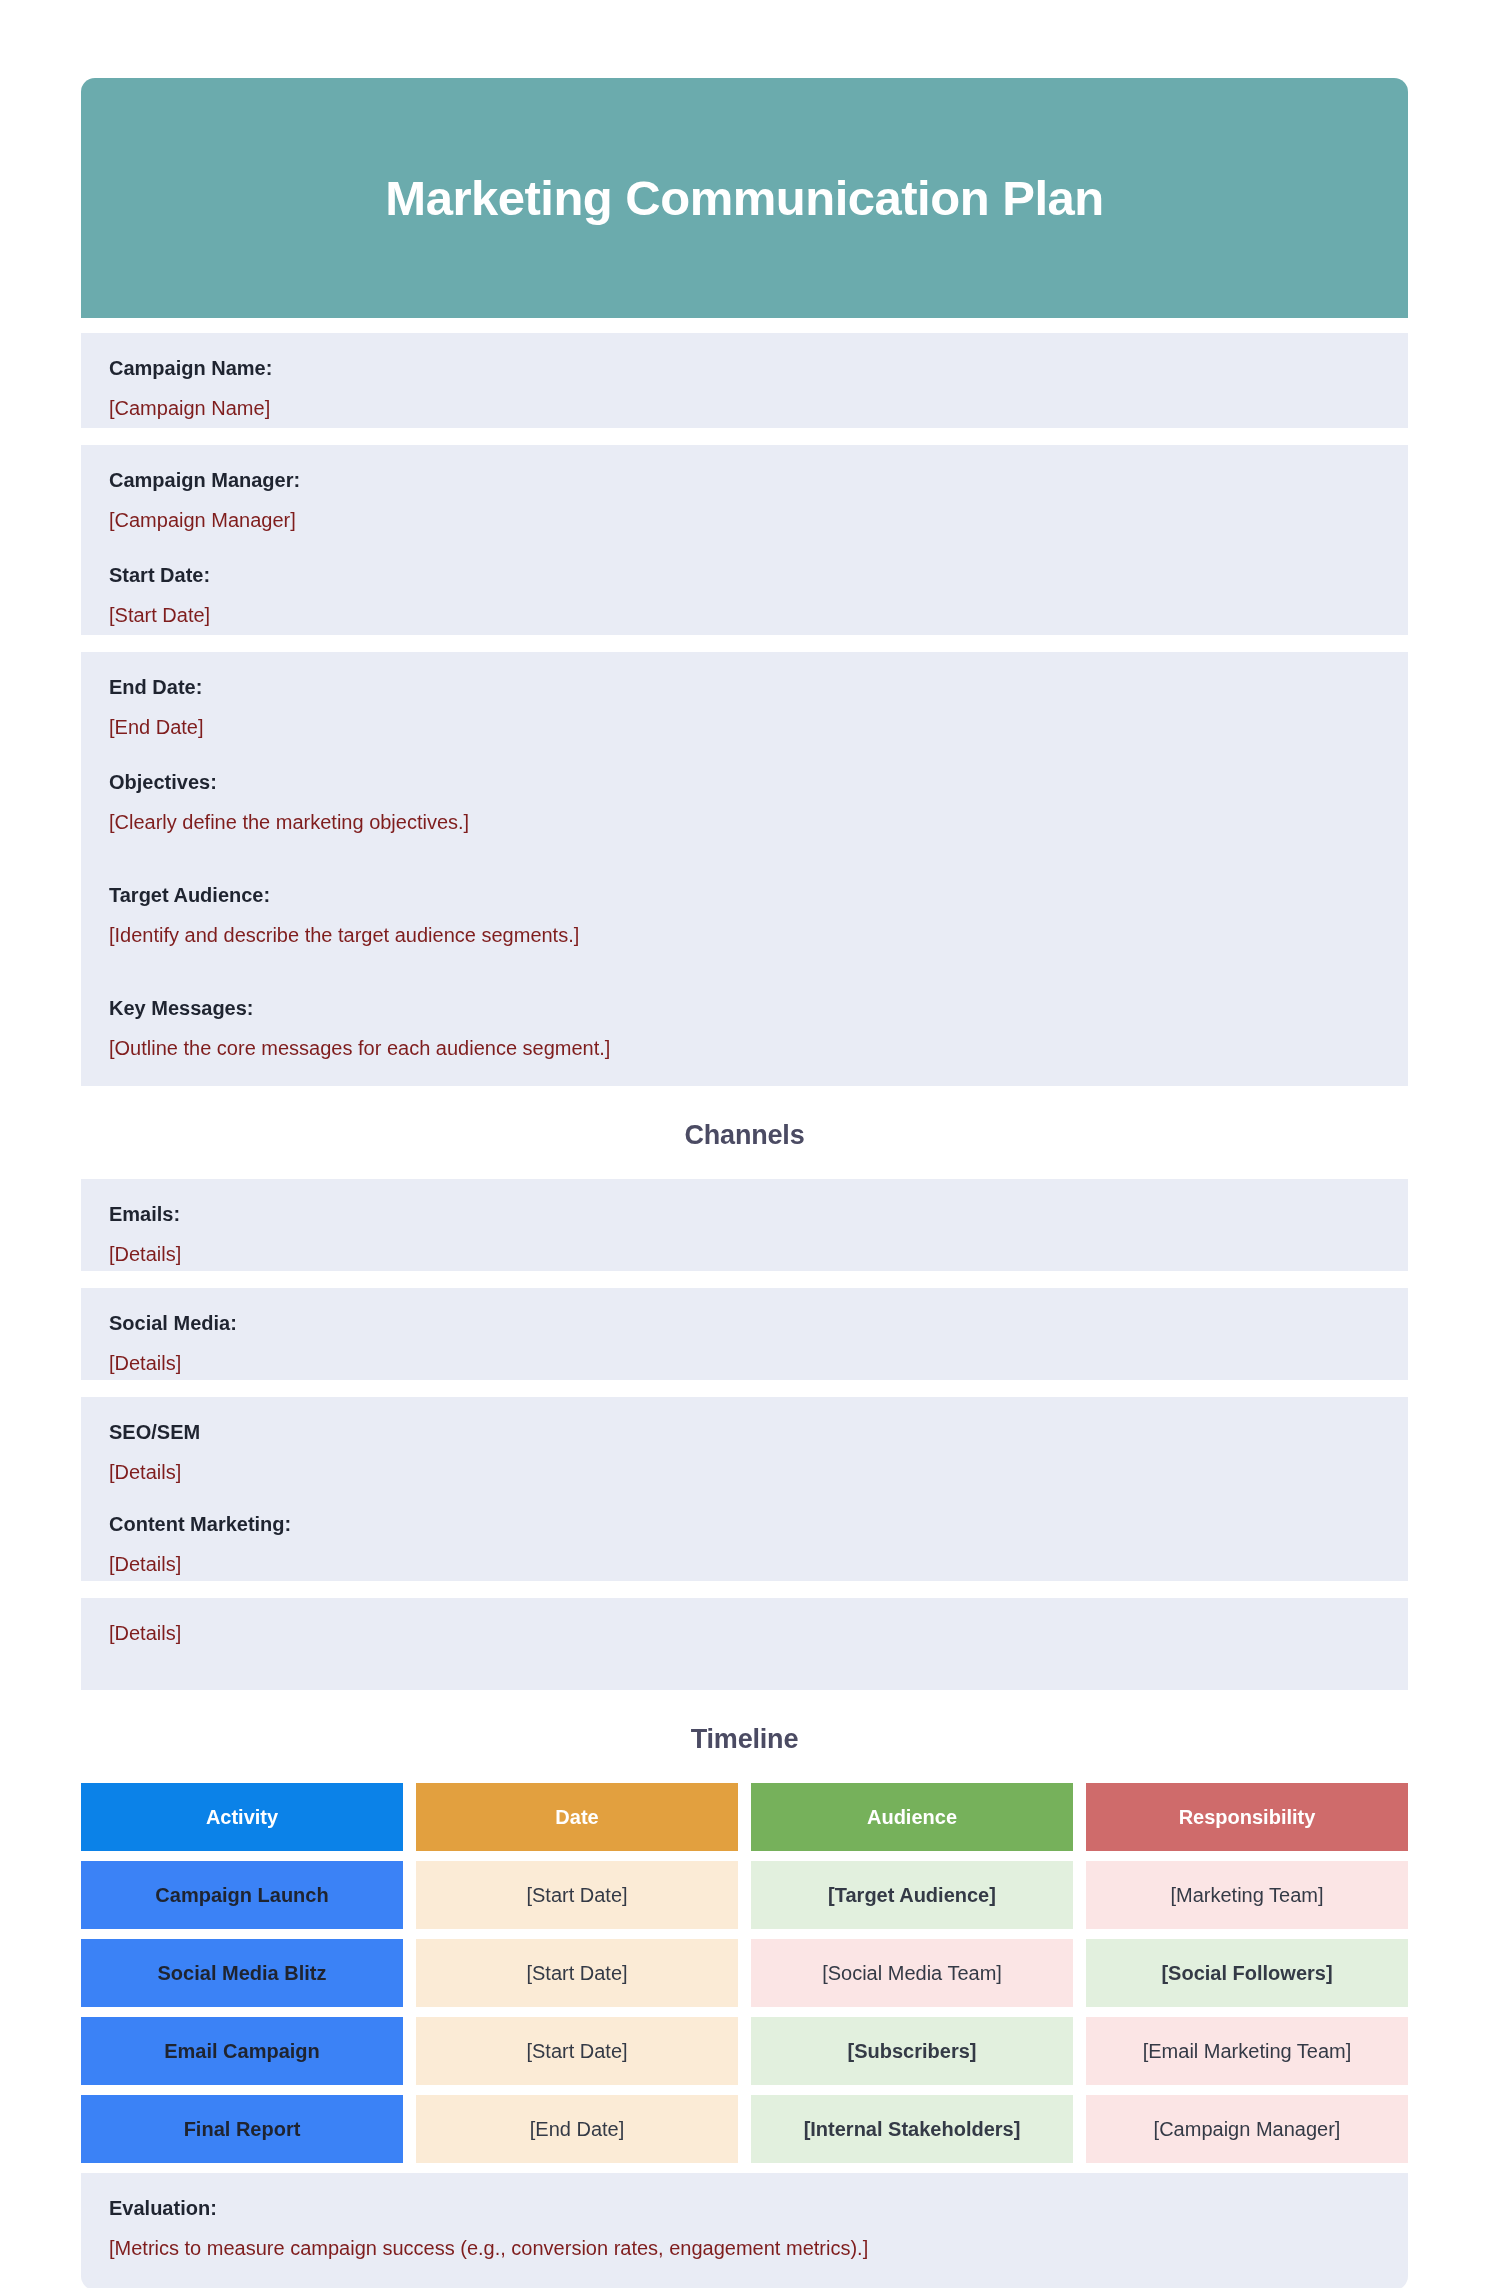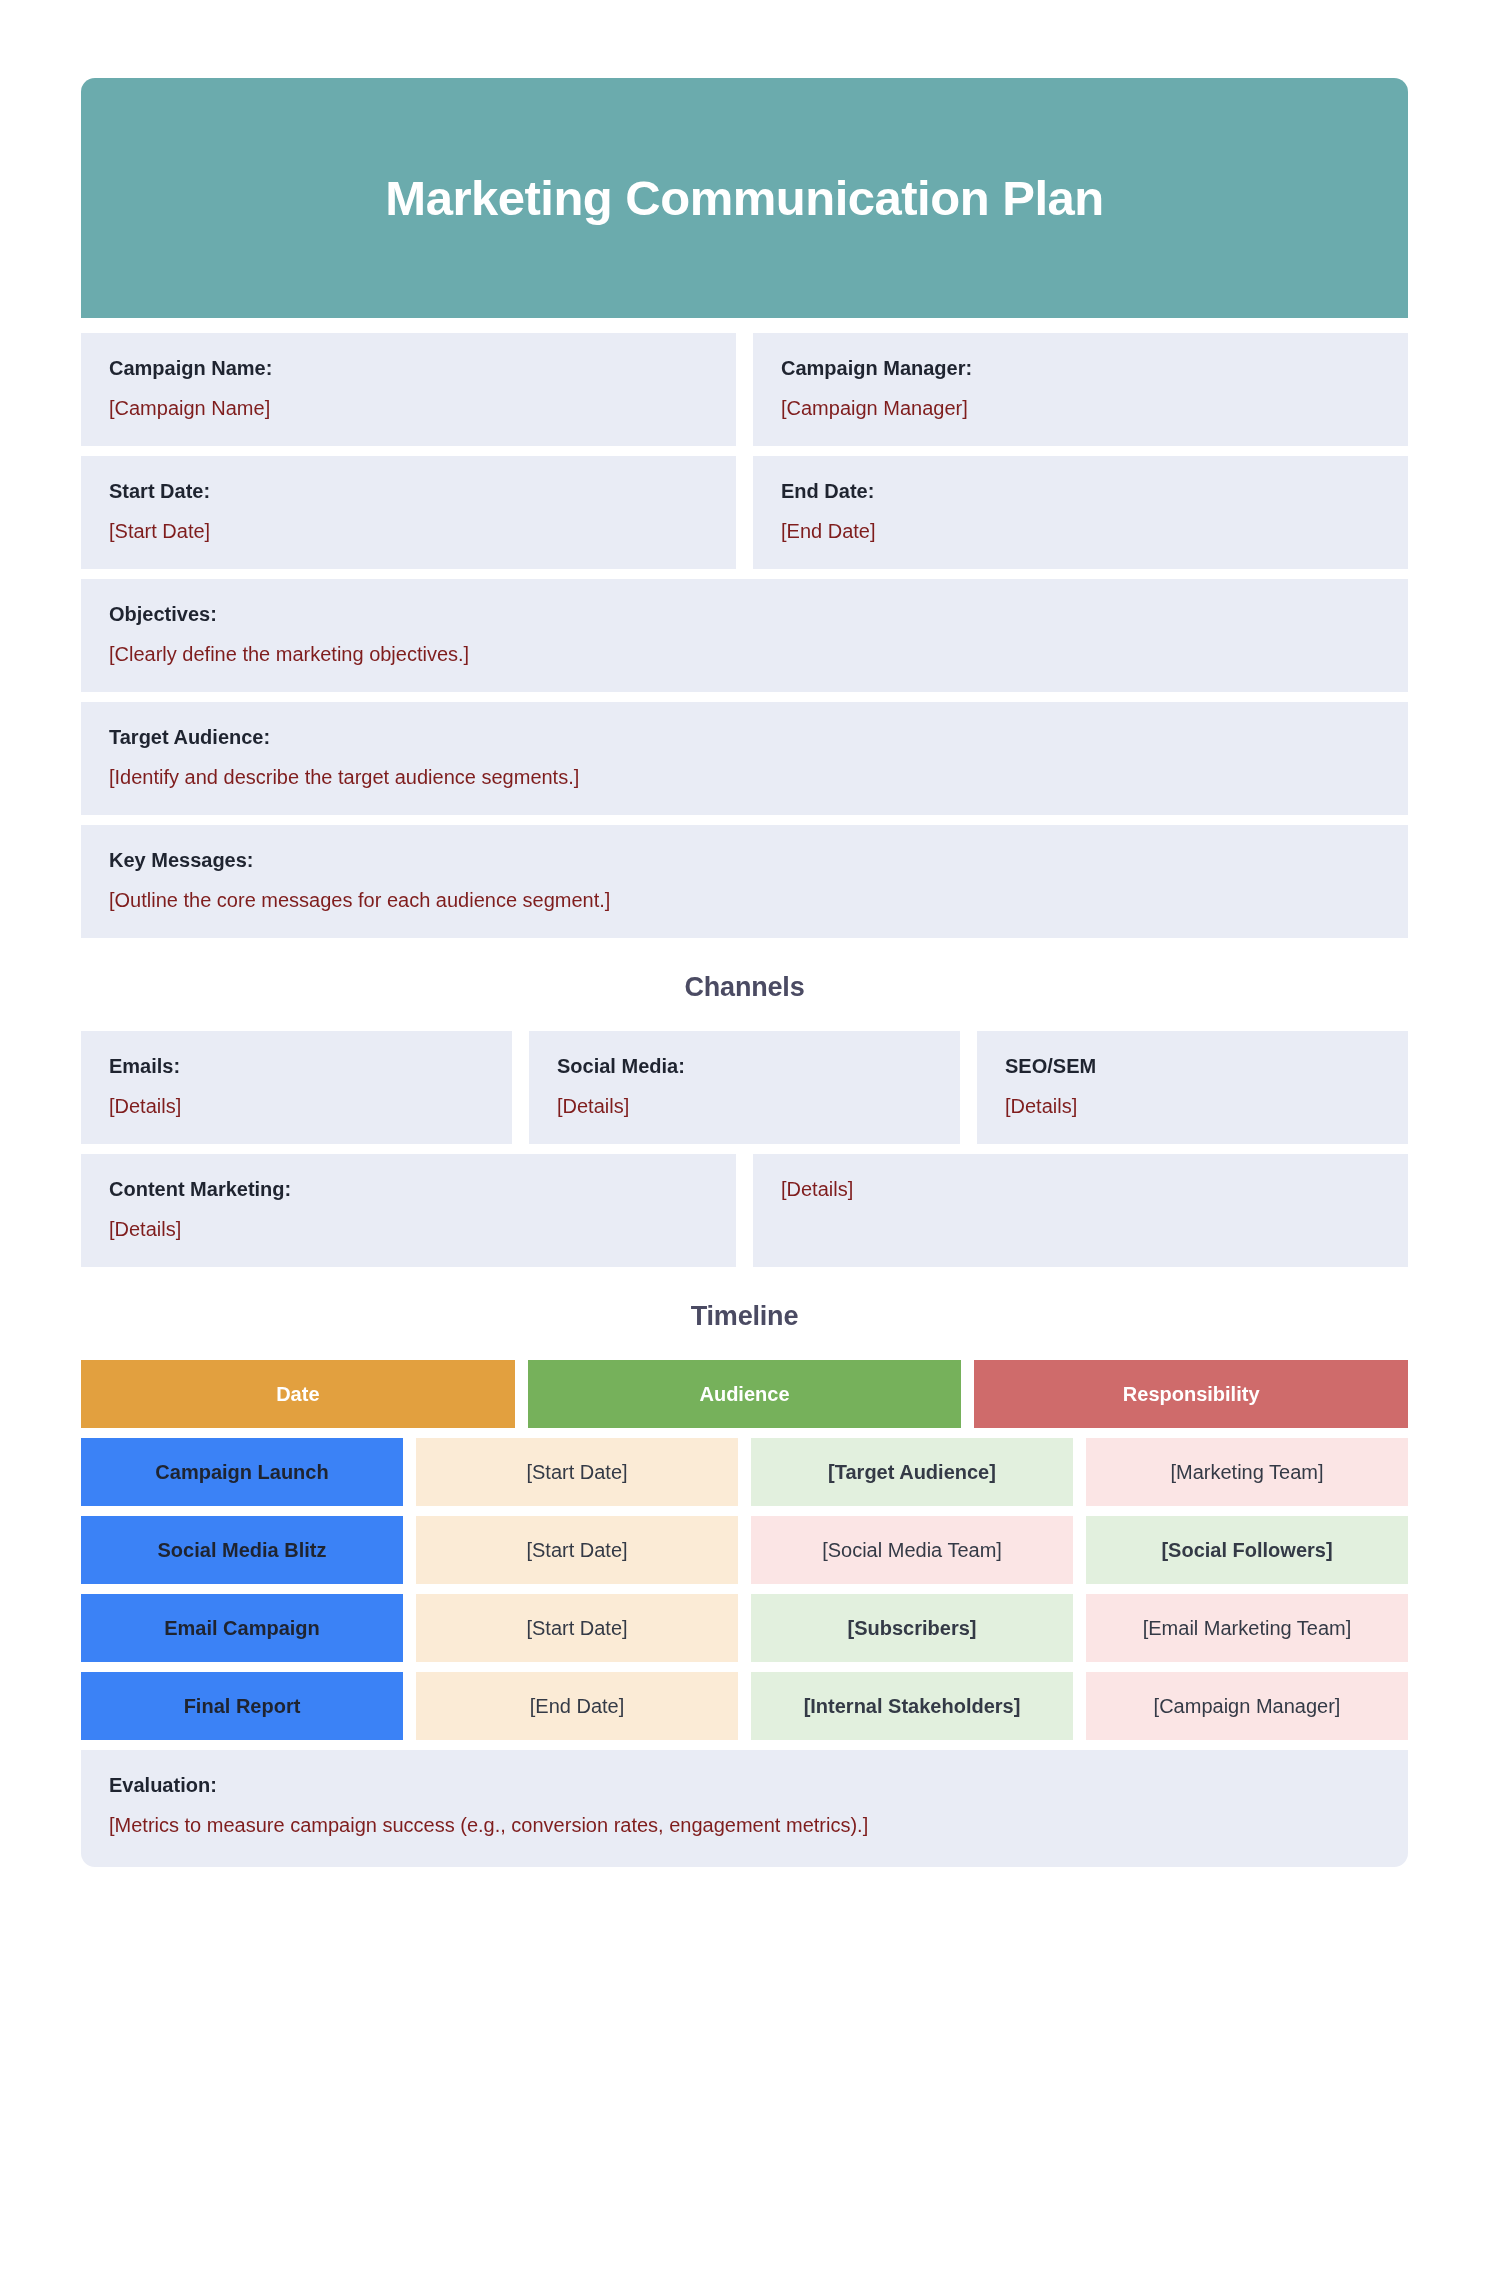--- a/index.html
+++ b/index.html
@@ -40,21 +40,21 @@
     font-weight: 700;
     letter-spacing: -0.5px;
     line-height: 1;
     text-align: center;
   }
 
   
   .row {
     display: flex;
     gap: 17px;
-    margin-bottom: 10px;
+    flex-direction: column;
   }
   .field {
     background: #E9ECF5;
     padding: 22px 28px 24px 28px;
     flex: 1 1 0;
     min-height: 95px;
   }
   .field.full { flex: 1 1 100%; }
   .field-label {
     font-size: 20px;
@@ -203,20 +203,21 @@
     <div class="field">
       <div class="field-value">[Details]</div>
     </div>
   </div>
 
   <div class="section-heading">Timeline</div>
 
   <div class="table">
 
     <div class="trow thead">
+      <div class="cell th-activity">Activity</div>
       <div class="cell th-date">Date</div>
       <div class="cell th-audience">Audience</div>
       <div class="cell th-resp">Responsibility</div>
     </div>
 
     <div class="trow">
       <div class="cell td-activity">Campaign Launch</div>
       <div class="cell td-date">[Start Date]</div>
       <div class="cell td-audience">[Target Audience]</div>
       <div class="cell td-resp">[Marketing Team]</div>

